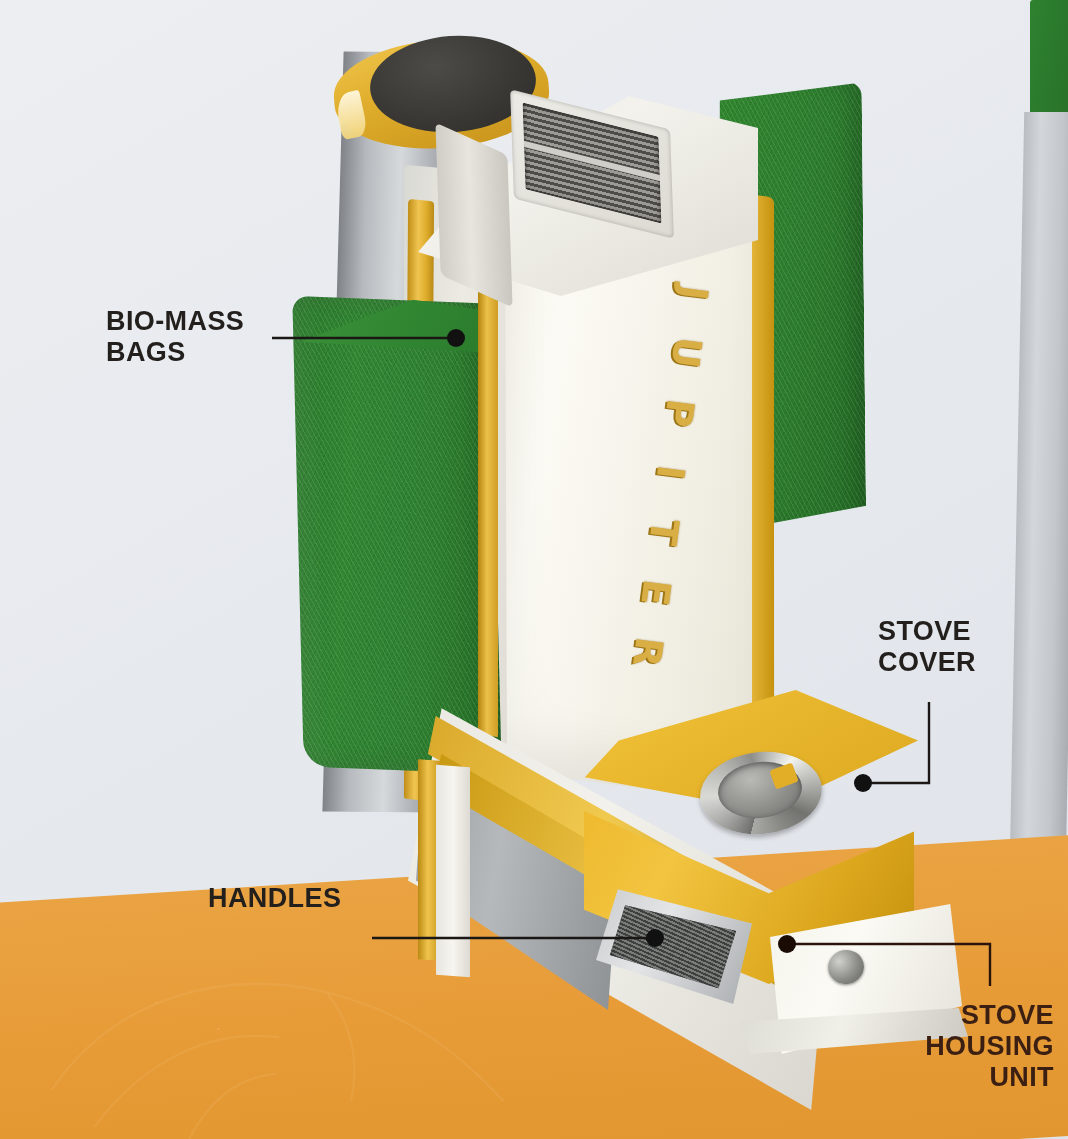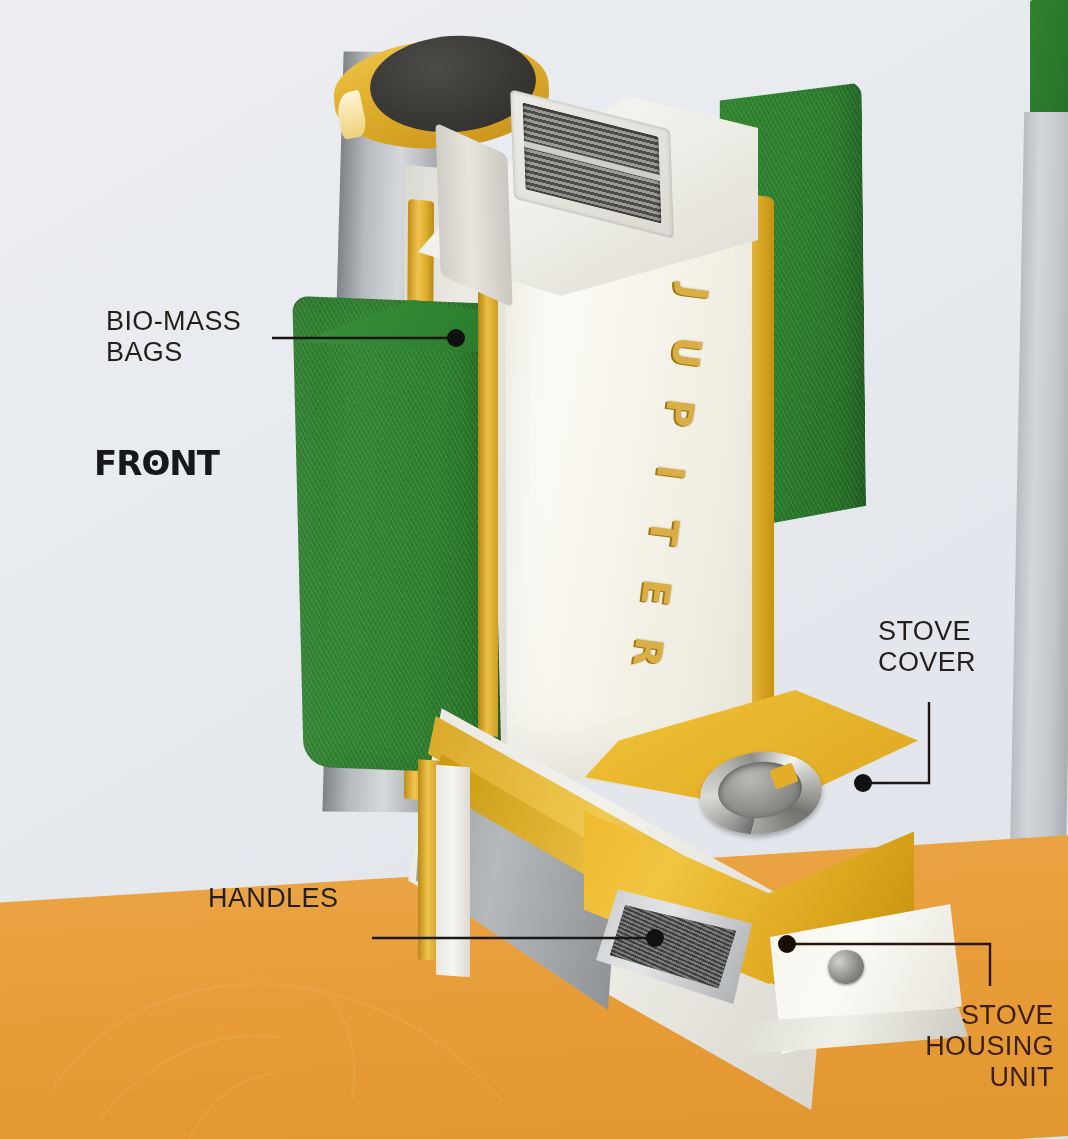--- a/index.html
+++ b/index.html
@@ -340,21 +340,21 @@
     transform:skewY(4deg);
   }
 
   
   .anno { position:absolute; left:0; top:0; width:1068px; height:1139px; pointer-events:none;}
   .anno svg { position:absolute; left:0; top:0; }
   .lbl {
     position:absolute;
     font-family:"Liberation Sans", sans-serif;
     font-size:27px;
-    font-weight:400;
+    font-weight:700;
     letter-spacing:.4px;
     color:#231f1d;
     line-height:1.14;
     white-space:pre-line;
   }
   .lbl.r { text-align:right; }
   .lbl.dark-on-orange { color:#3b1f12; }
 
   .front-badge {
     position:absolute; left:94px; top:443px;
@@ -486,18 +486,15 @@
 
     <div class="lbl" style="left:878px; top:616px;">STOVE
 COVER</div>
 
     <div class="lbl" style="left:208px; top:883px;">HANDLES</div>
 
     <div class="lbl r dark-on-orange" style="left:790px; top:1000px; width:264px;">STOVE
 HOUSING
 UNIT</div>
 
-    <div class="front-badge">
-      <span>FR</span><span class="o-wrap">O<span class="o-dot"></span></span><span>NT</span>
-    </div>
   </div>
 
 </div>
 
 </body></html>

